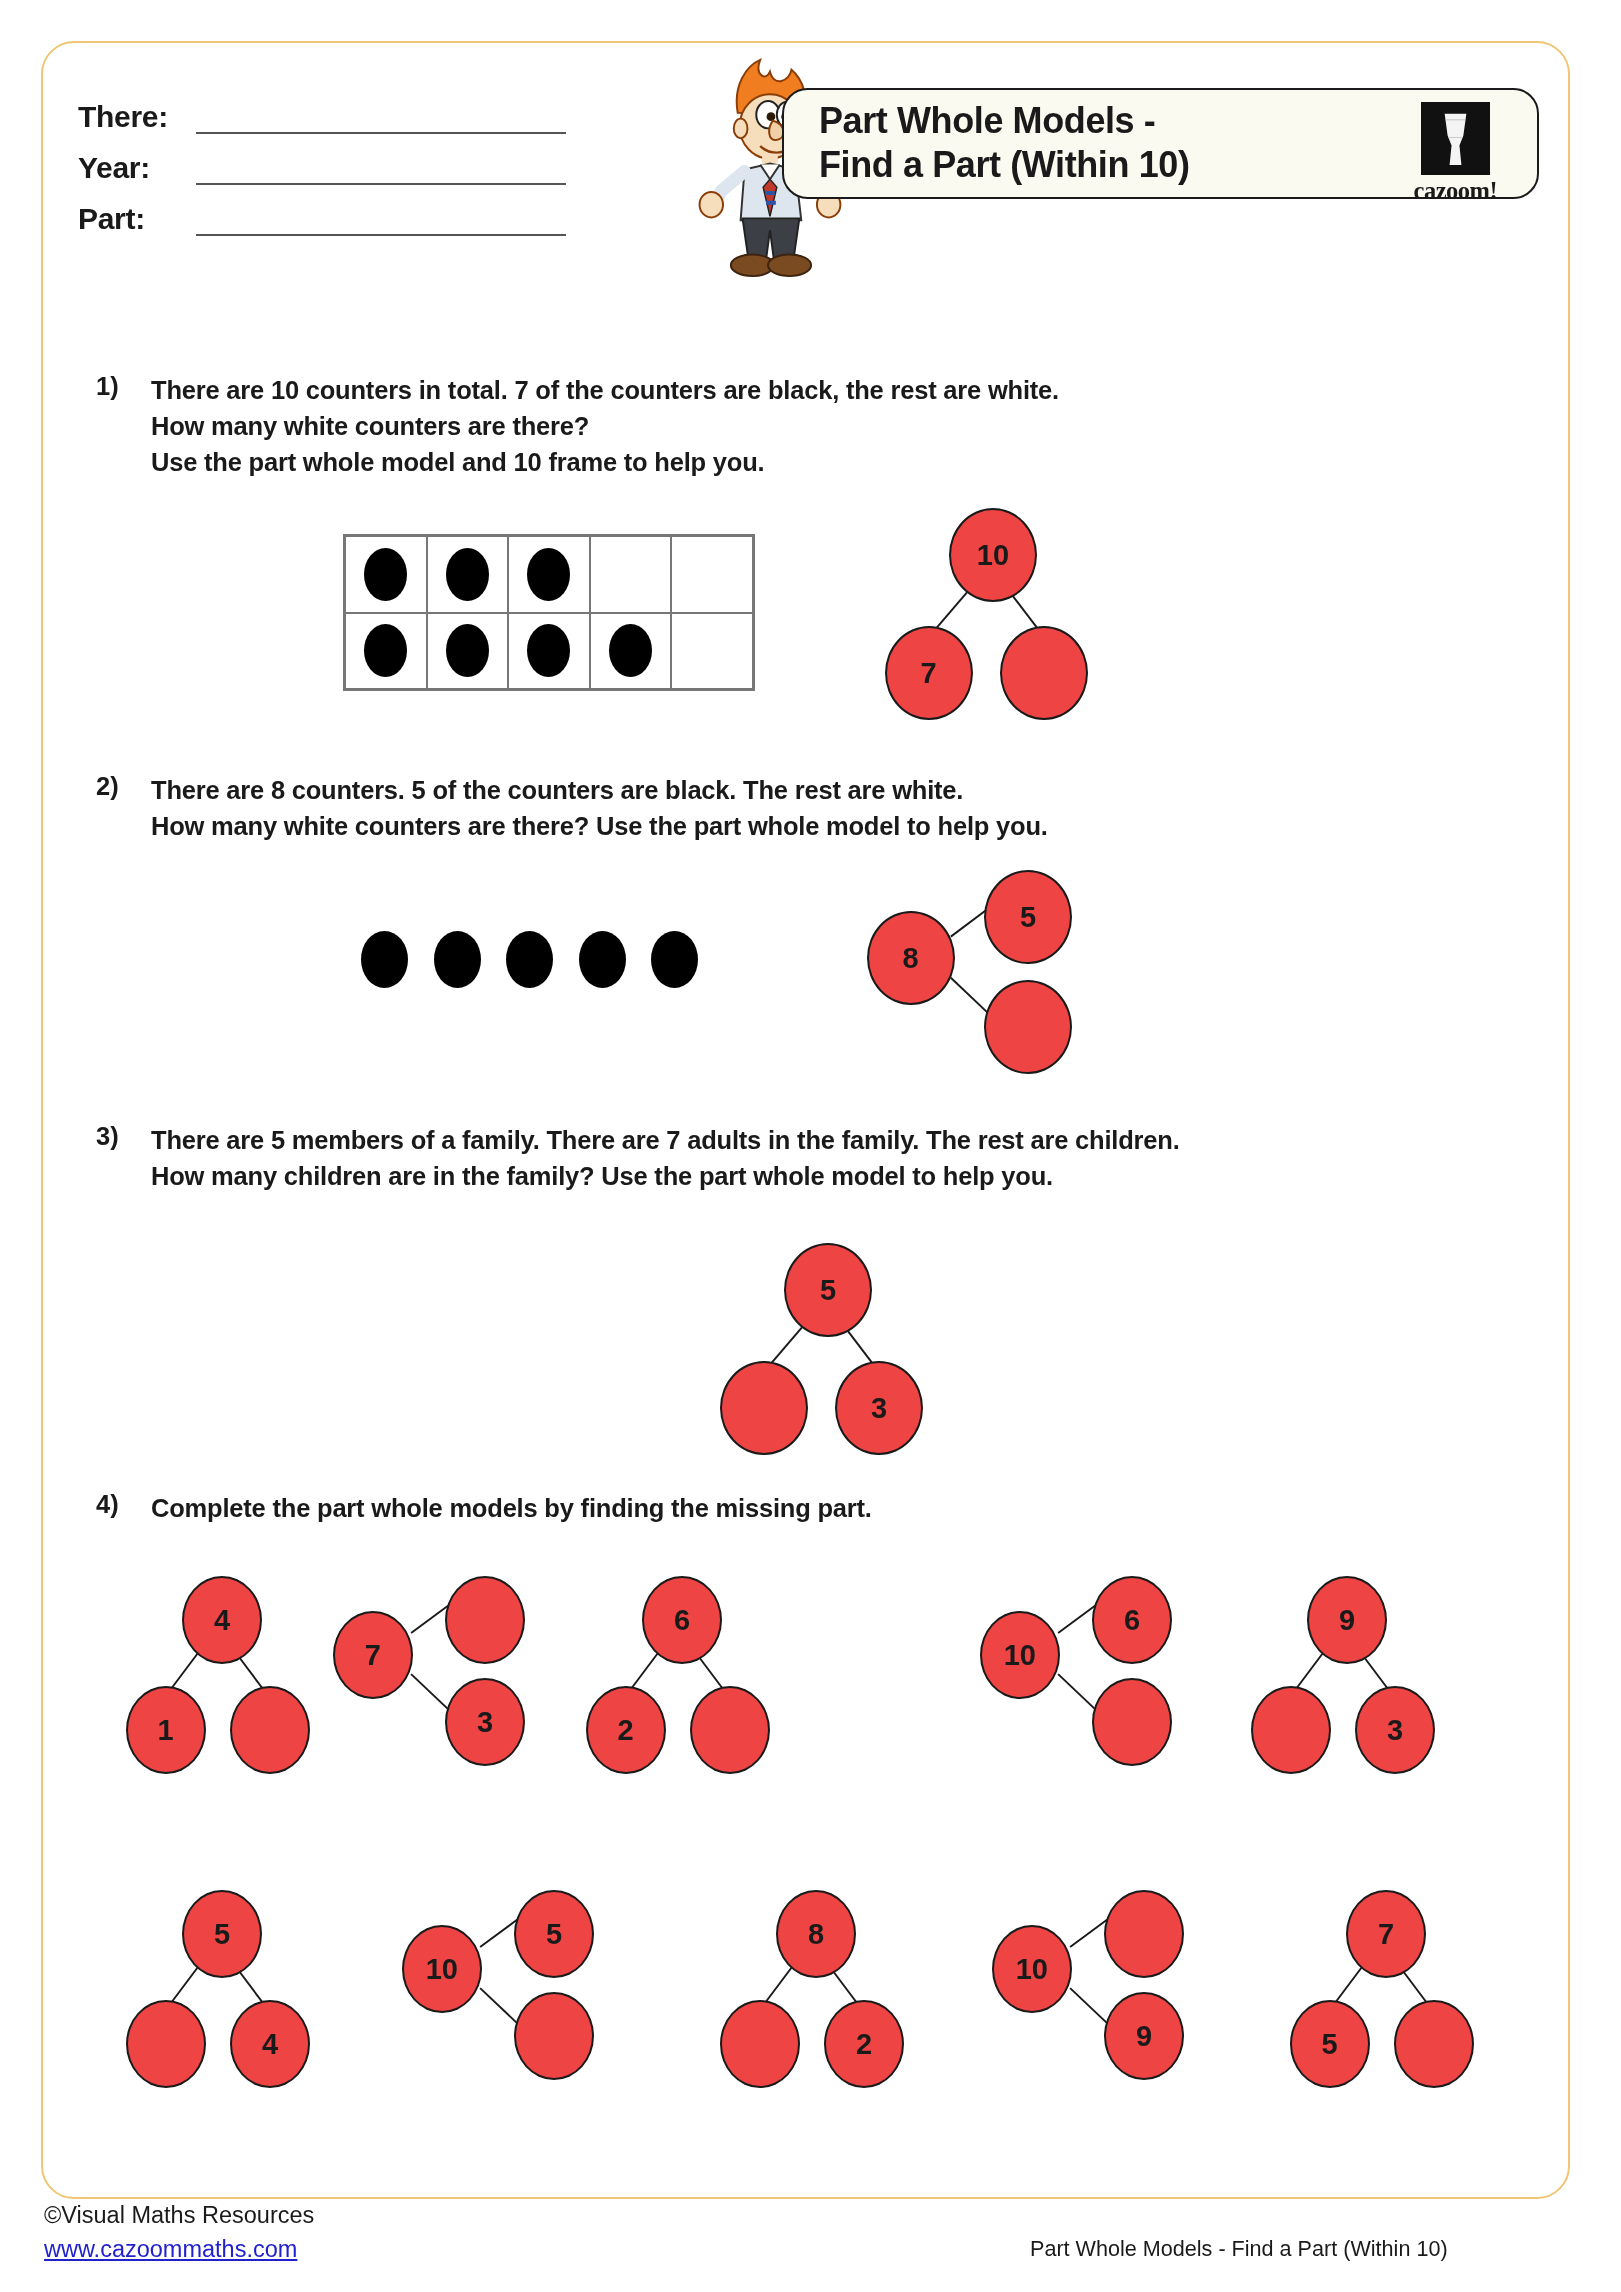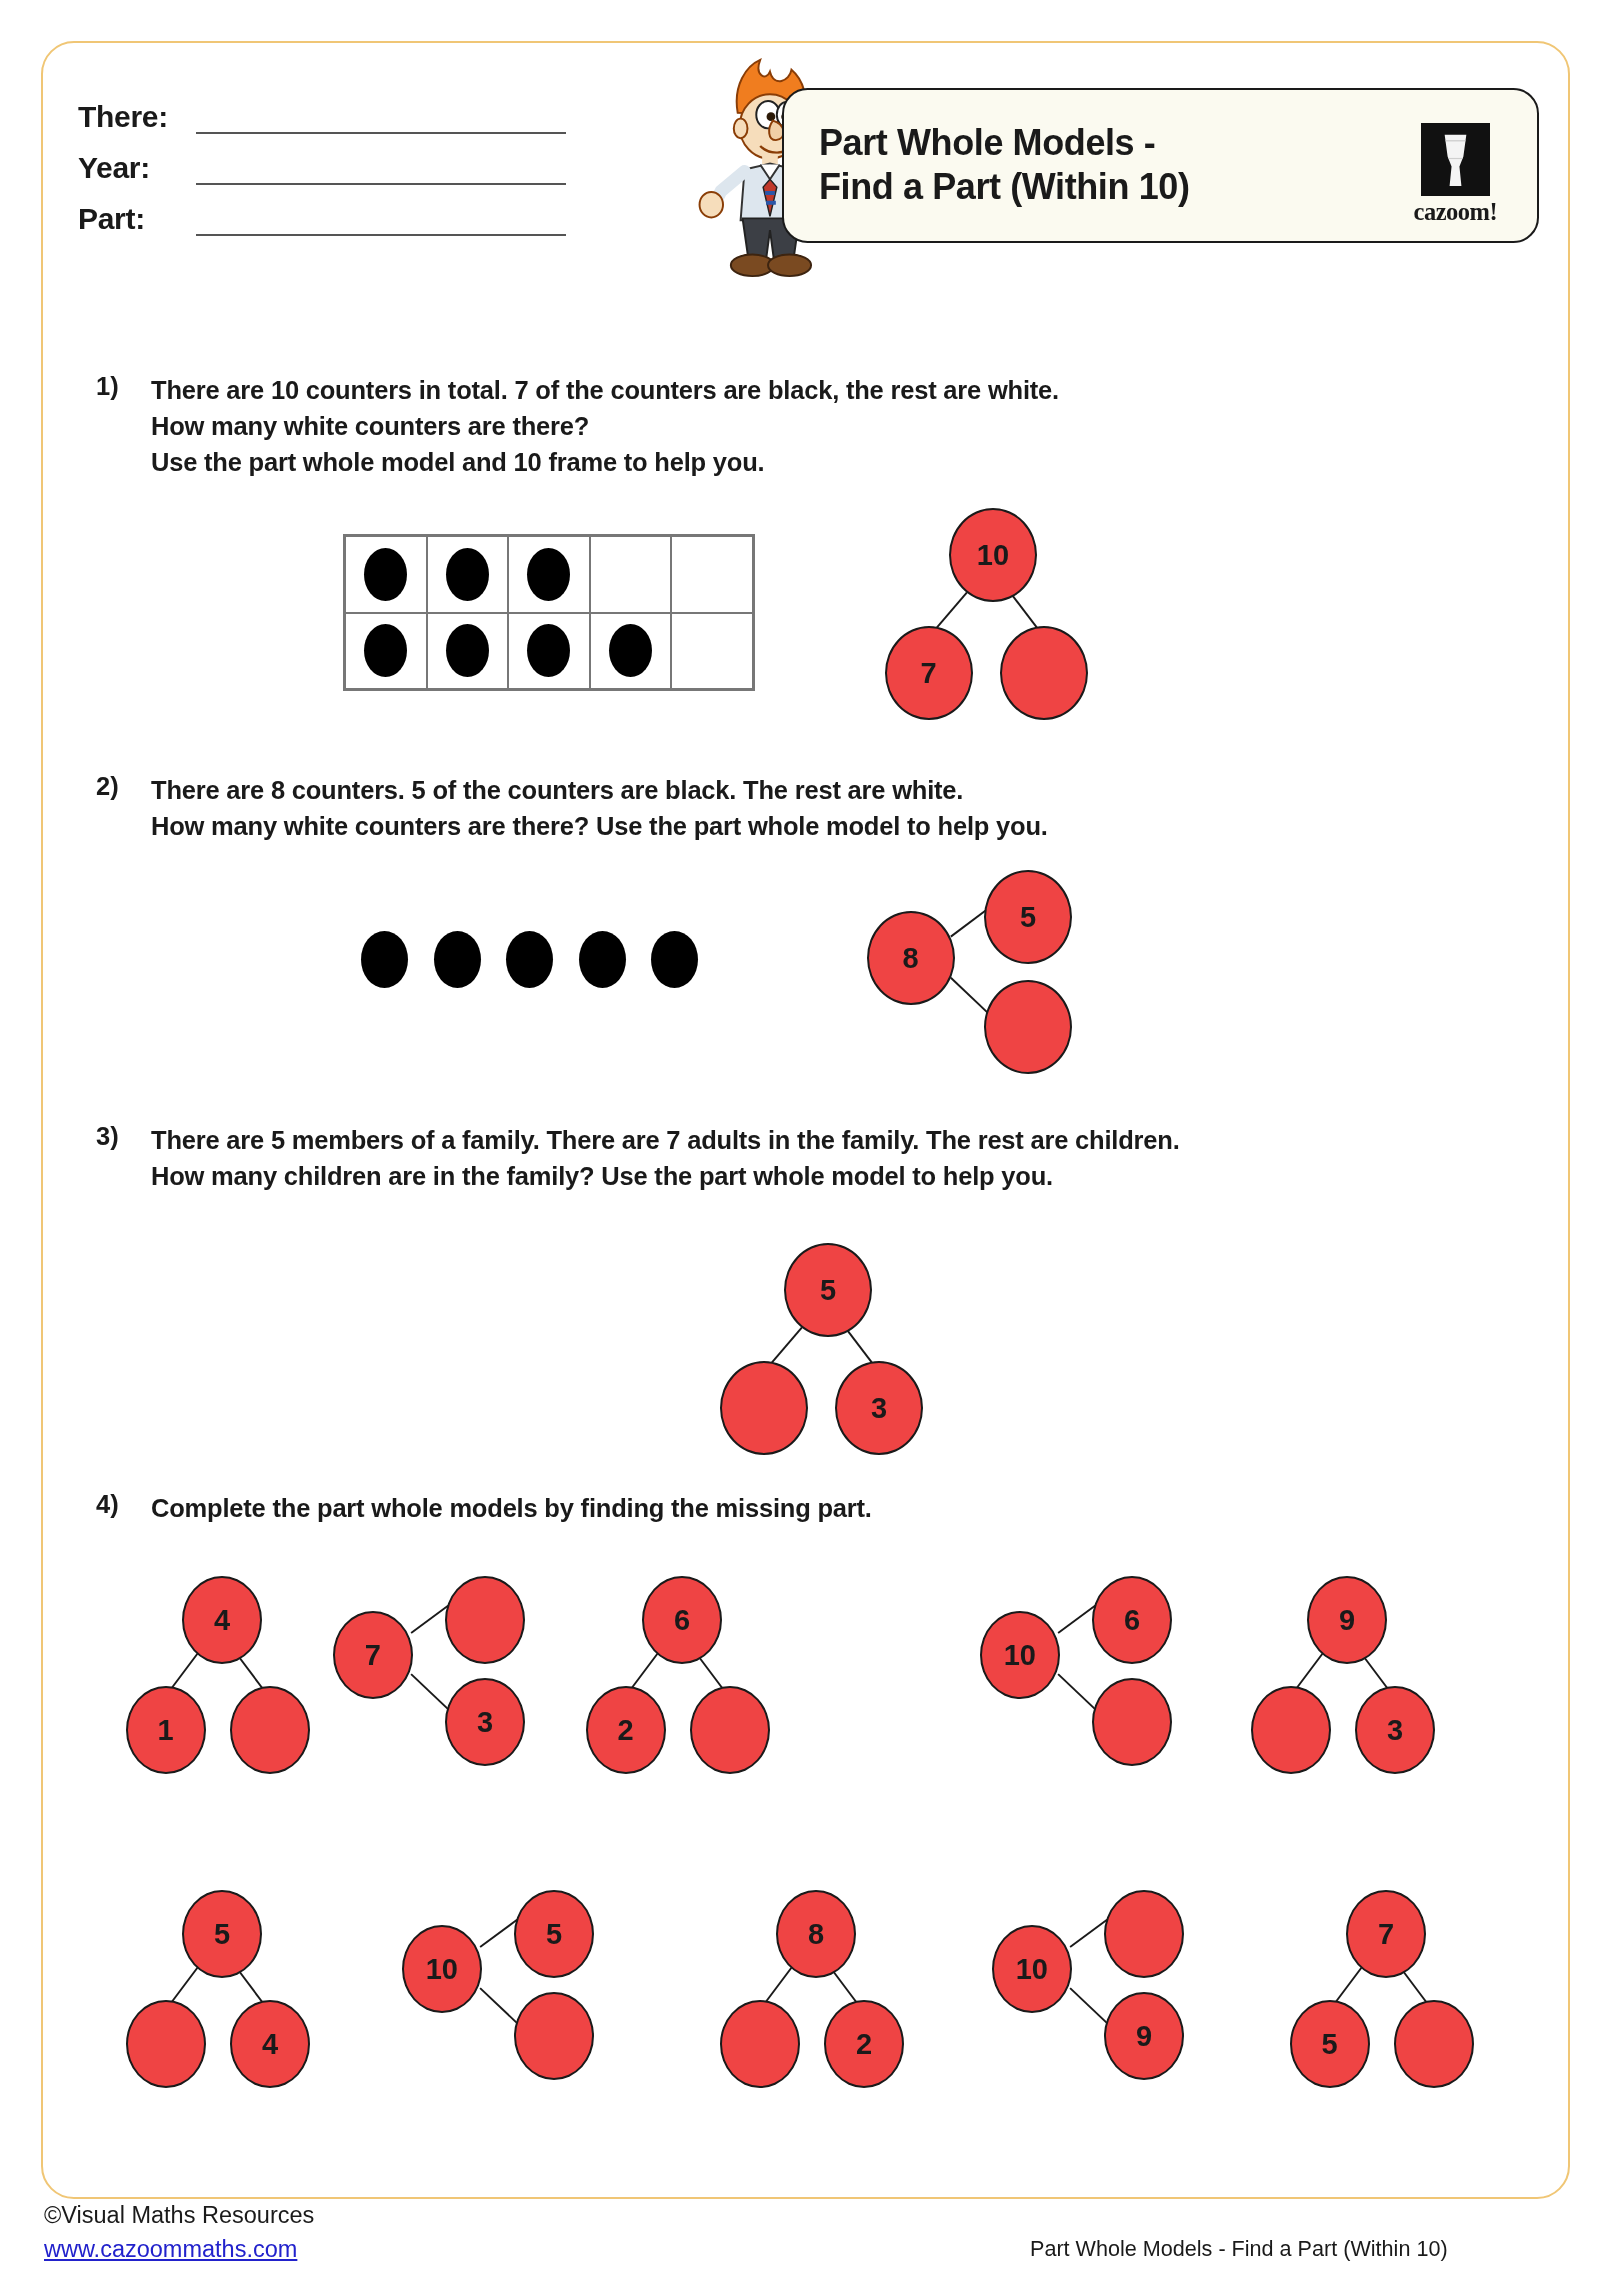--- a/index.html
+++ b/index.html
@@ -22,30 +22,30 @@
   }
   .field-line{
     flex:1;border-bottom:2px solid #555;height:29px;margin-left:9.8px;margin-right:21.6px;
   }
 
   
   .mascot{position:absolute;left:598px;top:-27.4px;width:186px;height:225px;}
 
   
   .titlebox{
-    position:absolute;left:704px;top:4.9px;width:757px;height:155px;
+    position:absolute;left:704px;top:4.9px;width:757px;height:111px;
     background:#fbfaf0;border:2.9px solid #1a1a1a;border-radius:25.5px;
     box-sizing:border-box;display:flex;align-items:center;
   }
   .titletext{
     margin-left:35px;font-size:36px;font-weight:bold;line-height:1.22;
     letter-spacing:-0.4px;width:519px;
   }
   .logo{
-    position:absolute;right:21.6px;top:33px;width:120px;height:106px;
+    position:absolute;right:21.6px;top:12px;width:120px;height:106px;
     display:flex;flex-direction:column;align-items:center;
   }
   .logo-mark{width:69px;height:73px;background:#111;position:relative;}
   .logo-word{
     font-family:"Liberation Serif", serif;font-weight:bold;font-size:24.5px;
     letter-spacing:-0.5px;margin-top:2px;
   }
 
   
   .q{position:absolute;}

